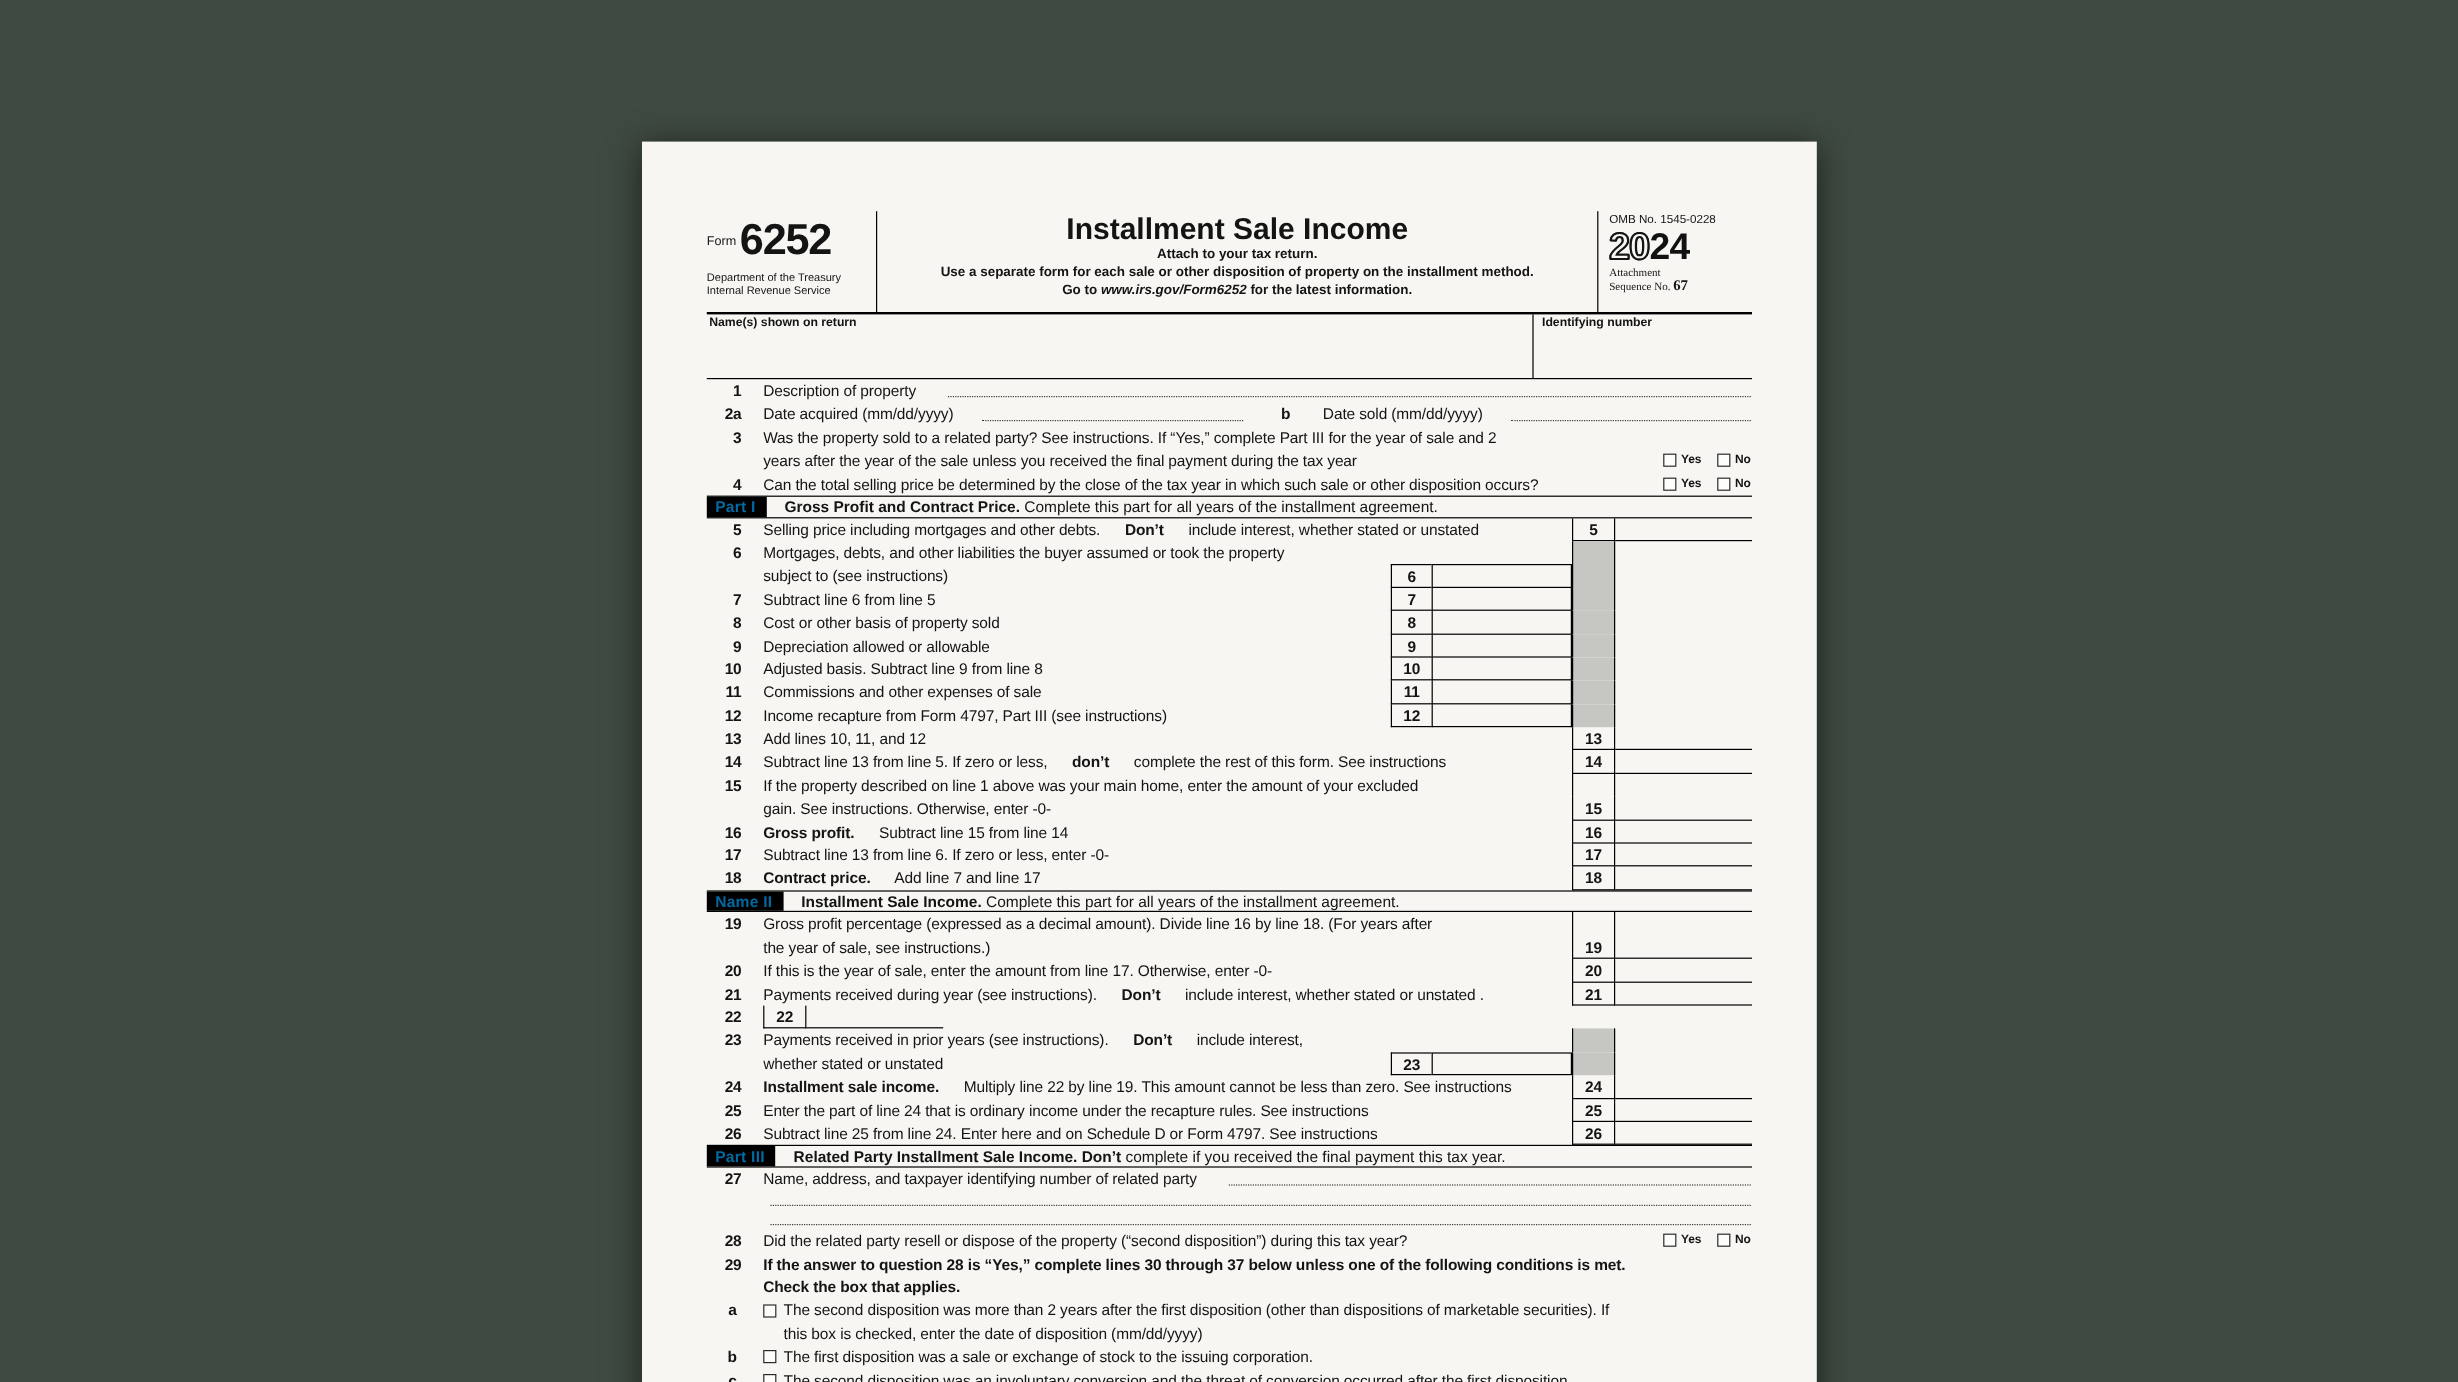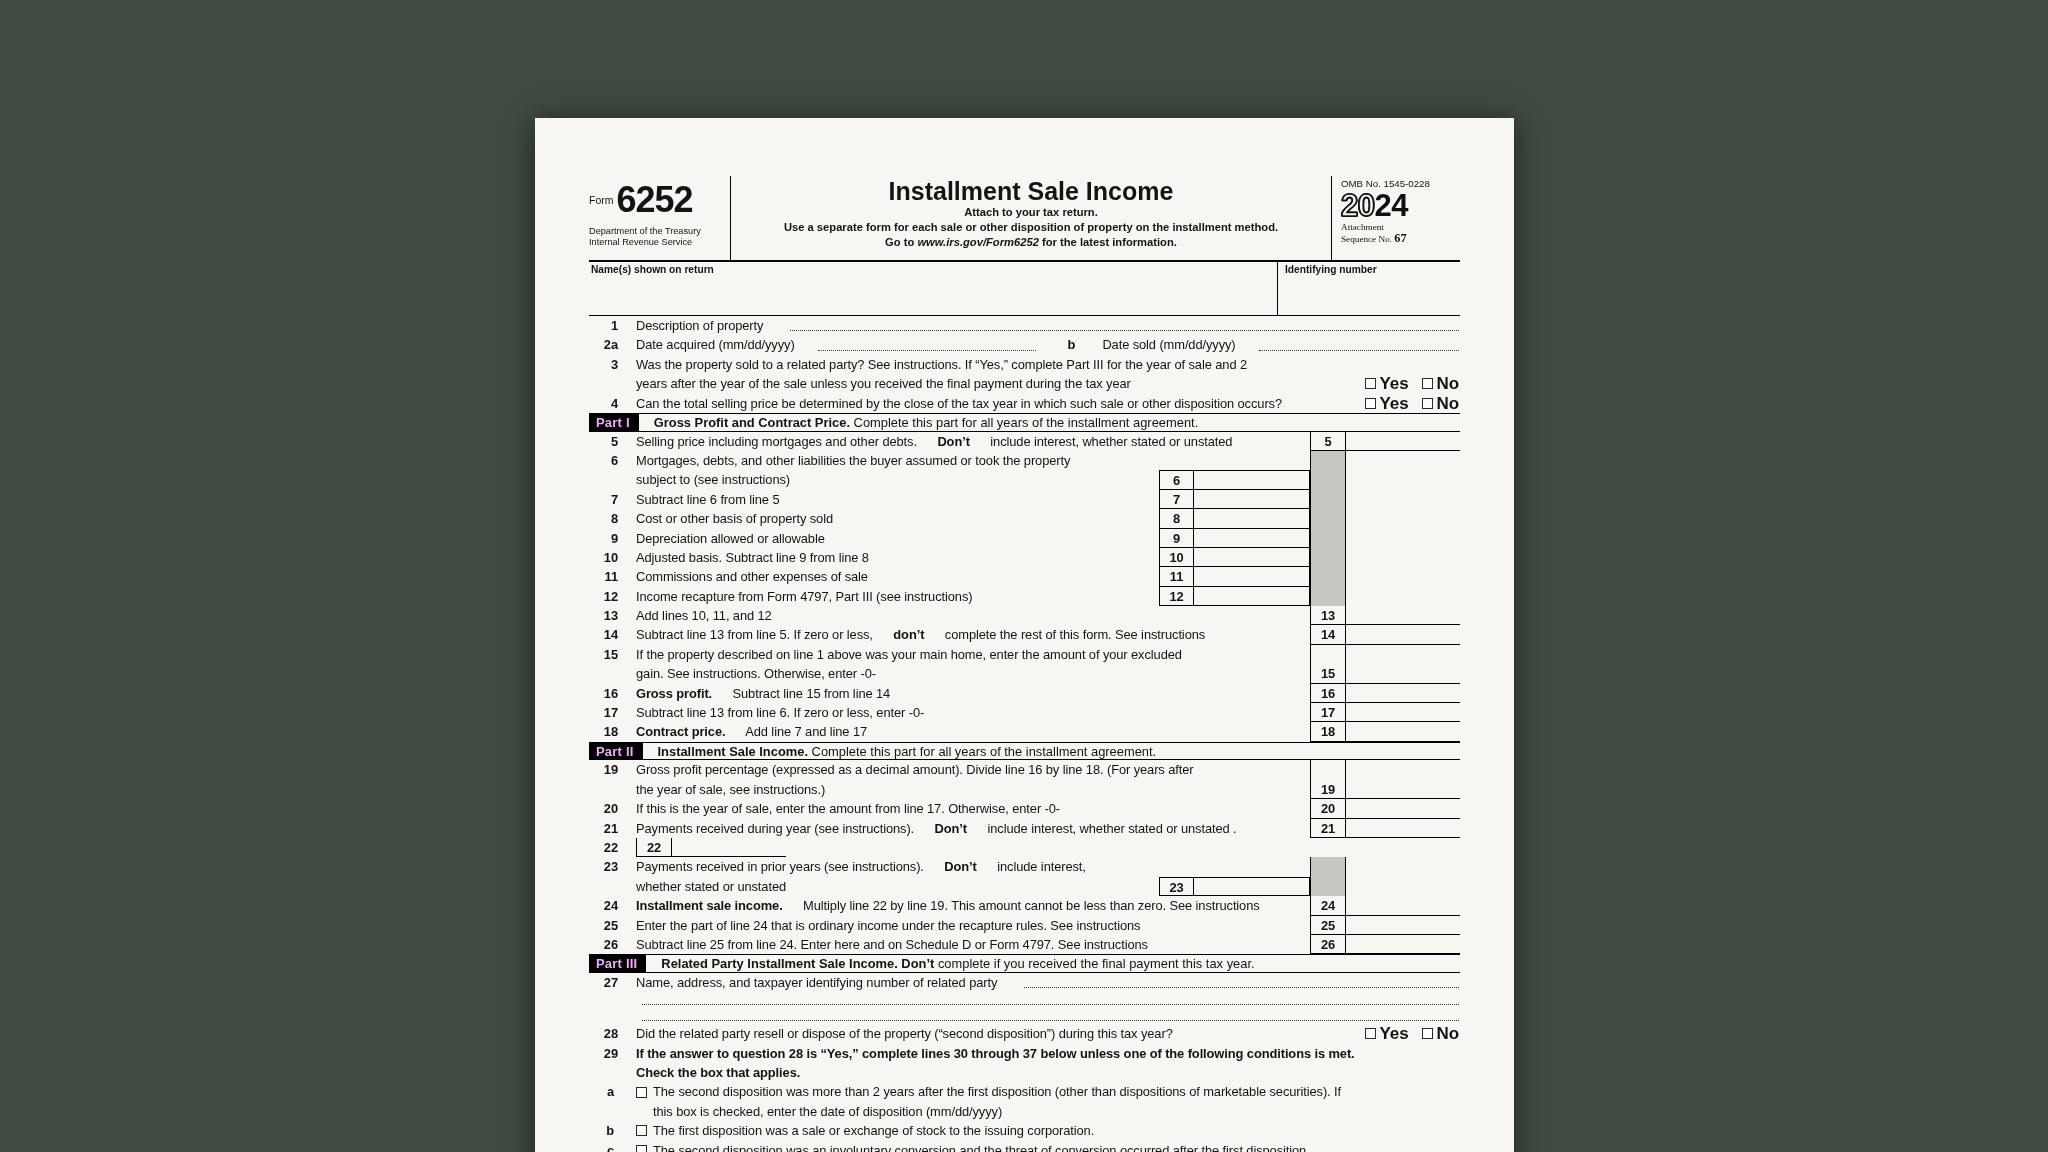--- a/index.html
+++ b/index.html
@@ -52,38 +52,38 @@
   .r1 { flex:0 0 218px; } .r2 { flex:1 1 auto; }
   .bnum { margin:0 10px 0 14px; }
   .dotrow { height:16px; }
   .dotrow .dotrule { margin-bottom:3px; }
 
   .cb { width:11px; height:11px; border:1.2px solid #2a2a2a; background:#fdfdfb;
         display:inline-block; flex:none; }
   .row > .cb { margin-right:6px; }
   .yn { flex:0 0 auto; display:flex; align-items:center; margin-left:6px; }
   .yn .cb { margin-right:4px; }
-  .ynl { font-weight:bold; font-size:17px; margin-right:13px; }
+  .ynl { font-weight:bold; font-size:10px; margin-right:13px; }
   .ynl.last { margin-right:1px; }
 
   .ic-num { flex:0 0 34px; height:100%; border-left:1px solid #000; border-bottom:1px solid #000;
             font-weight:bold; text-align:center; }
   .ic-amt { flex:0 0 117px; height:100%; border-left:1px solid #000; border-right:1px solid #000;
             border-bottom:1px solid #000; }
   .ic-num.top,.ic-amt.top { border-top:1px solid #000; }
 
   .oc-num { flex:0 0 36px; height:100%; border-left:1px solid #000; border-right:1px solid #000;
             font-weight:bold; text-align:center; }
   .oc-num.gray { background:#c6c7c3; }
   .oc-amt { flex:0 0 114px; height:100%; }
   .oc-num.line,.oc-amt.line { border-bottom:1px solid #000; }
 
   .partbar { display:flex; align-items:stretch; height:18.6px; border-top:1.2px solid #000;
              border-bottom:1.2px solid #000; font-size:12.9px; white-space:pre; }
-  .part-label { background:#000; color:#f0abfc; font-weight:bold; font-size:13px;
+  .part-label { background:#000; color:#0369a1; font-weight:bold; font-size:13px;
                 padding:0 9px 0 7px; display:flex; align-items:center; letter-spacing:.2px; }
   .part-title { display:flex; align-items:center; margin-left:15px; min-width:0; overflow:hidden;text-align:center; }
 </style>
 </head>
 <body>
 
 <div class="stage">
   <div class="paper">
 
     <div class="header">
@@ -143,21 +143,21 @@
         <div class="row"><span class="ln">10</span><span class="txt"><span>Adjusted basis. Subtract line 9 from line 8</span><span class="dots"></span></span><span class="ic-num">10</span><span class="ic-amt"></span><span class="oc-num gray"></span><span class="oc-amt"></span></div>
         <div class="row"><span class="ln">11</span><span class="txt"><span>Commissions and other expenses of sale</span><span class="dots"></span></span><span class="ic-num">11</span><span class="ic-amt"></span><span class="oc-num gray"></span><span class="oc-amt"></span></div>
         <div class="row"><span class="ln">12</span><span class="txt"><span>Income recapture from Form 4797, Part III (see instructions)</span><span class="dots"></span></span><span class="ic-num">12</span><span class="ic-amt"></span><span class="oc-num gray"></span><span class="oc-amt"></span></div>
         <div class="row"><span class="ln">13</span><span class="txt"><span>Add lines 10, 11, and 12</span><span class="dots"></span></span><span class="oc-num line">13</span><span class="oc-amt line"></span></div>
         <div class="row"><span class="ln">14</span><span class="txt"><span>Subtract line 13 from line 5. If zero or less, </span><span class="b">don’t</span><span> complete the rest of this form. See instructions</span><span class="dots"></span></span><span class="oc-num line">14</span><span class="oc-amt line"></span></div>
         <div class="row"><span class="ln">15</span><span class="txt"><span>If the property described on line 1 above was your main home, enter the amount of your excluded</span></span><span class="oc-num"></span><span class="oc-amt"></span></div>
         <div class="row"><span class="ln"></span><span class="txt"><span>gain. See instructions. Otherwise, enter -0- </span><span class="dots"></span></span><span class="oc-num line">15</span><span class="oc-amt line"></span></div>
         <div class="row"><span class="ln">16</span><span class="txt"><span class="b">Gross profit.</span><span> Subtract line 15 from line 14 </span><span class="dots"></span></span><span class="oc-num line">16</span><span class="oc-amt line"></span></div>
         <div class="row"><span class="ln">17</span><span class="txt"><span>Subtract line 13 from line 6. If zero or less, enter -0- </span><span class="dots"></span></span><span class="oc-num line">17</span><span class="oc-amt line"></span></div>
         <div class="row"><span class="ln">18</span><span class="txt"><span class="b">Contract price.</span><span> Add line 7 and line 17 </span><span class="dots"></span></span><span class="oc-num line">18</span><span class="oc-amt line"></span></div>
-        <div class="partbar"><div class="part-label">Part II</div><div class="part-title"><span class="b">Installment Sale Income.</span><span> Complete this part for all years of the installment agreement.</span></div></div>
+        <div class="partbar"><div class="part-label">Name II</div><div class="part-title"><span class="b">Installment Sale Income.</span><span> Complete this part for all years of the installment agreement.</span></div></div>
         <div class="row"><span class="ln">19</span><span class="txt"><span>Gross profit percentage (expressed as a decimal amount). Divide line 16 by line 18. (For years after</span></span><span class="oc-num"></span><span class="oc-amt"></span></div>
         <div class="row"><span class="ln"></span><span class="txt"><span>the year of sale, see instructions.) </span><span class="dots"></span></span><span class="oc-num line">19</span><span class="oc-amt line"></span></div>
         <div class="row"><span class="ln">20</span><span class="txt"><span>If this is the year of sale, enter the amount from line 17. Otherwise, enter -0- </span><span class="dots"></span></span><span class="oc-num line">20</span><span class="oc-amt line"></span></div>
         <div class="row"><span class="ln">21</span><span class="txt"><span>Payments received during year (see instructions). </span><span class="b">Don’t</span><span> include interest, whether stated or unstated .</span></span><span class="oc-num line">21</span><span class="oc-amt line"></span></div>
         <div class="row"><span class="ln">22</span><span class="oc-num line">22</span><span class="oc-amt line"></span></div>
         <div class="row"><span class="ln">23</span><span class="txt"><span>Payments received in prior years (see instructions). </span><span class="b">Don’t</span><span> include interest,</span></span><span class="oc-num gray"></span><span class="oc-amt"></span></div>
         <div class="row"><span class="ln"></span><span class="txt"><span>whether stated or unstated </span><span class="dots"></span></span><span class="ic-num top">23</span><span class="ic-amt top"></span><span class="oc-num gray"></span><span class="oc-amt"></span></div>
         <div class="row"><span class="ln">24</span><span class="txt"><span class="b">Installment sale income.</span><span> Multiply line 22 by line 19. This amount cannot be less than zero. See instructions</span></span><span class="oc-num line">24</span><span class="oc-amt line"></span></div>
         <div class="row"><span class="ln">25</span><span class="txt"><span>Enter the part of line 24 that is ordinary income under the recapture rules. See instructions </span><span class="dots"></span></span><span class="oc-num line">25</span><span class="oc-amt line"></span></div>
         <div class="row"><span class="ln">26</span><span class="txt"><span>Subtract line 25 from line 24. Enter here and on Schedule D or Form 4797. See instructions </span><span class="dots"></span></span><span class="oc-num line">26</span><span class="oc-amt line"></span></div>

